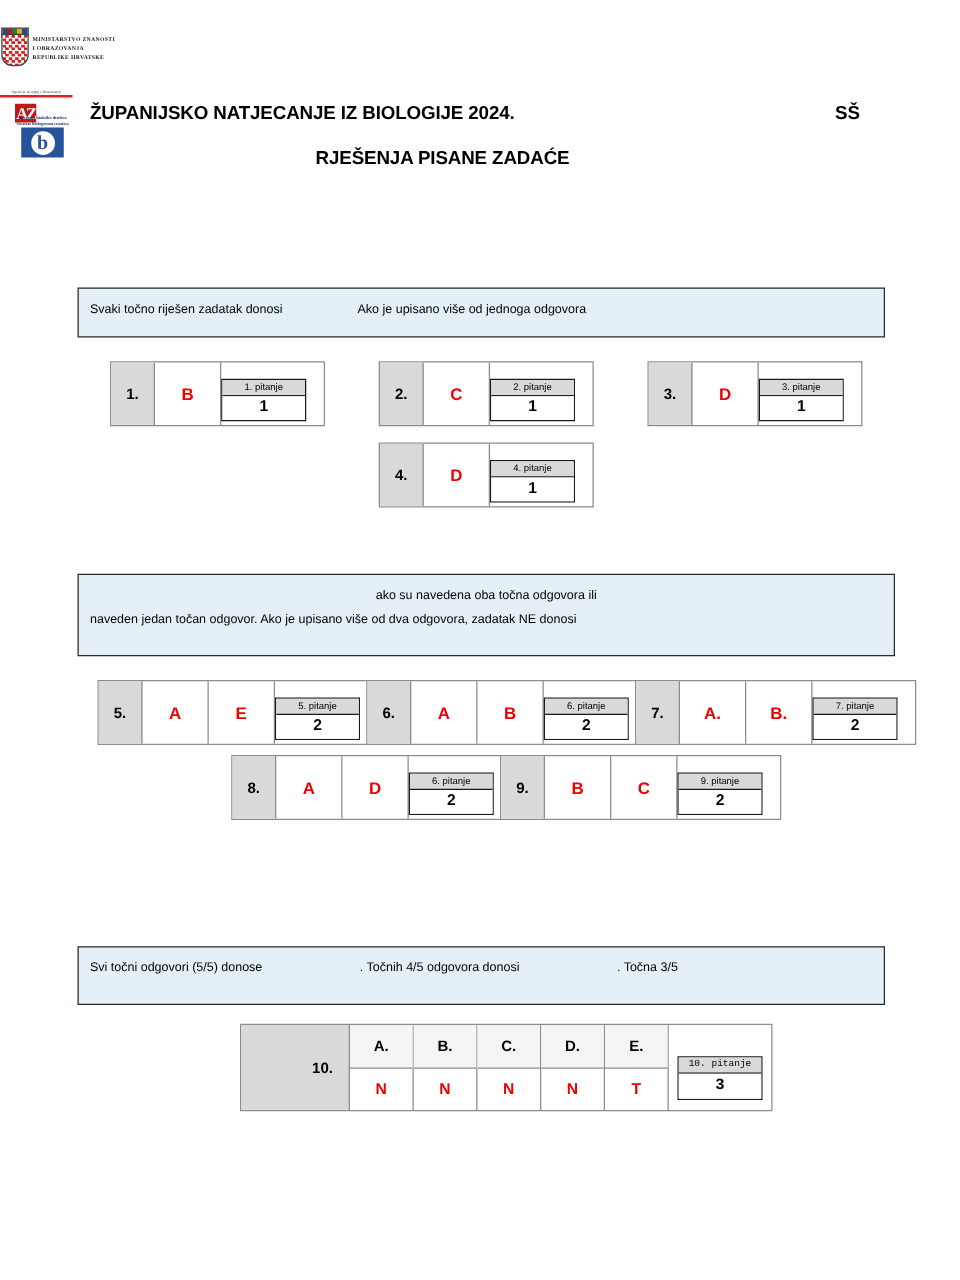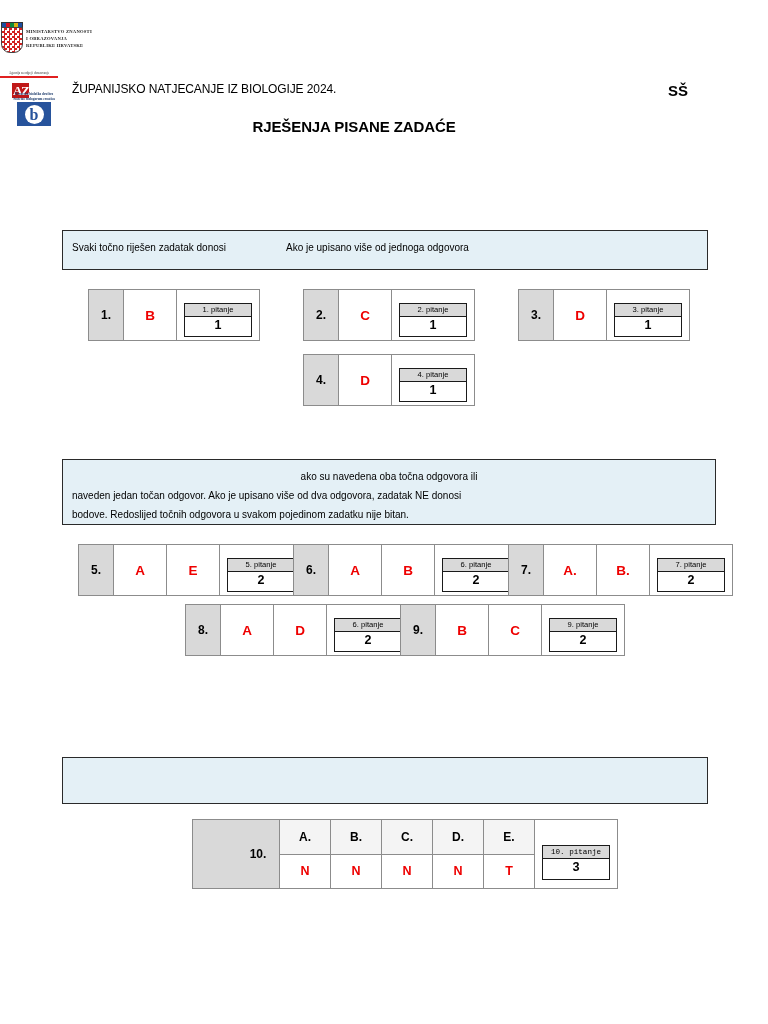--- a/index.html
+++ b/index.html
@@ -141,22 +141,22 @@
     line-height: 1.5;
     color: #1b3a6b;
     font-weight: bold;
     white-space: nowrap;
   }
 
   .title-main {
     position: absolute;
     top: 82px;
     left: 72px;
-    font-size: 12px;
-    font-weight: normal;
+    font-size: 15px;
+    font-weight: bold;
     letter-spacing: -0.1px;
   }
   .title-level {
     position: absolute;
     top: 82px;
     left: 668px;
     font-size: 15px;
     font-weight: bold;
   }
   .title-sub {
@@ -216,21 +216,20 @@
     justify-content: center;
     color: #ee0000;
     font-size: 13.5px;
     font-weight: bold;
   }
   .c-pts {
     width: 82px;
     position: relative;
     display: flex;
     align-items: center;
-    justify-content: center;
   }
   .pts-inner {
     width: 68px;
     border: 1.4px solid #1a1a1a;
     box-sizing: border-box;
     margin-top: 10px;
   }
   .pts-label {
     background: #d9d9d9;
     border-bottom: 1.4px solid #1a1a1a;
@@ -402,21 +401,20 @@
     <div class="pts-inner">
       <div class="pts-label">4. pitanje</div>
       <div class="pts-value">1</div>
     </div>
   </div>
 </div>
 
 <div class="banner banner-2">
   <div class="b-center">ako su navedena oba točna odgovora ili</div>
   <div>naveden jedan točan odgovor. Ako je upisano više od dva odgovora, zadatak NE donosi</div>
-  <div>bodove. Redoslijed točnih odgovora u svakom pojedinom zadatku nije bitan.</div>
 </div>
 
 <div class="card q5">
   <div class="c-num">5.</div>
   <div class="c-ans">A</div>
   <div class="c-ans">E</div>
   <div class="c-pts">
     <div class="pts-inner">
       <div class="pts-label">5. pitanje</div>
       <div class="pts-value">2</div>
@@ -466,20 +464,21 @@
   <div class="c-ans">C</div>
   <div class="c-pts">
     <div class="pts-inner">
       <div class="pts-label">9. pitanje</div>
       <div class="pts-value">2</div>
     </div>
   </div>
 </div>
 
 <div class="banner banner-3">
+  <div><span>Svi točni odgovori (5/5) donose</span><span class="gap" style="width:78px"></span><span>. Točnih 4/5 odgovora donosi</span><span class="gap" style="width:78px"></span><span>. Točna 3/5</span></div>
 </div>
 
 <div class="q10">
   <div class="q10-num">10.</div>
 
   <div class="q10-col">
     <div class="q10-head">A.</div>
     <div class="q10-cell">N</div>
   </div>
   <div class="q10-col">

